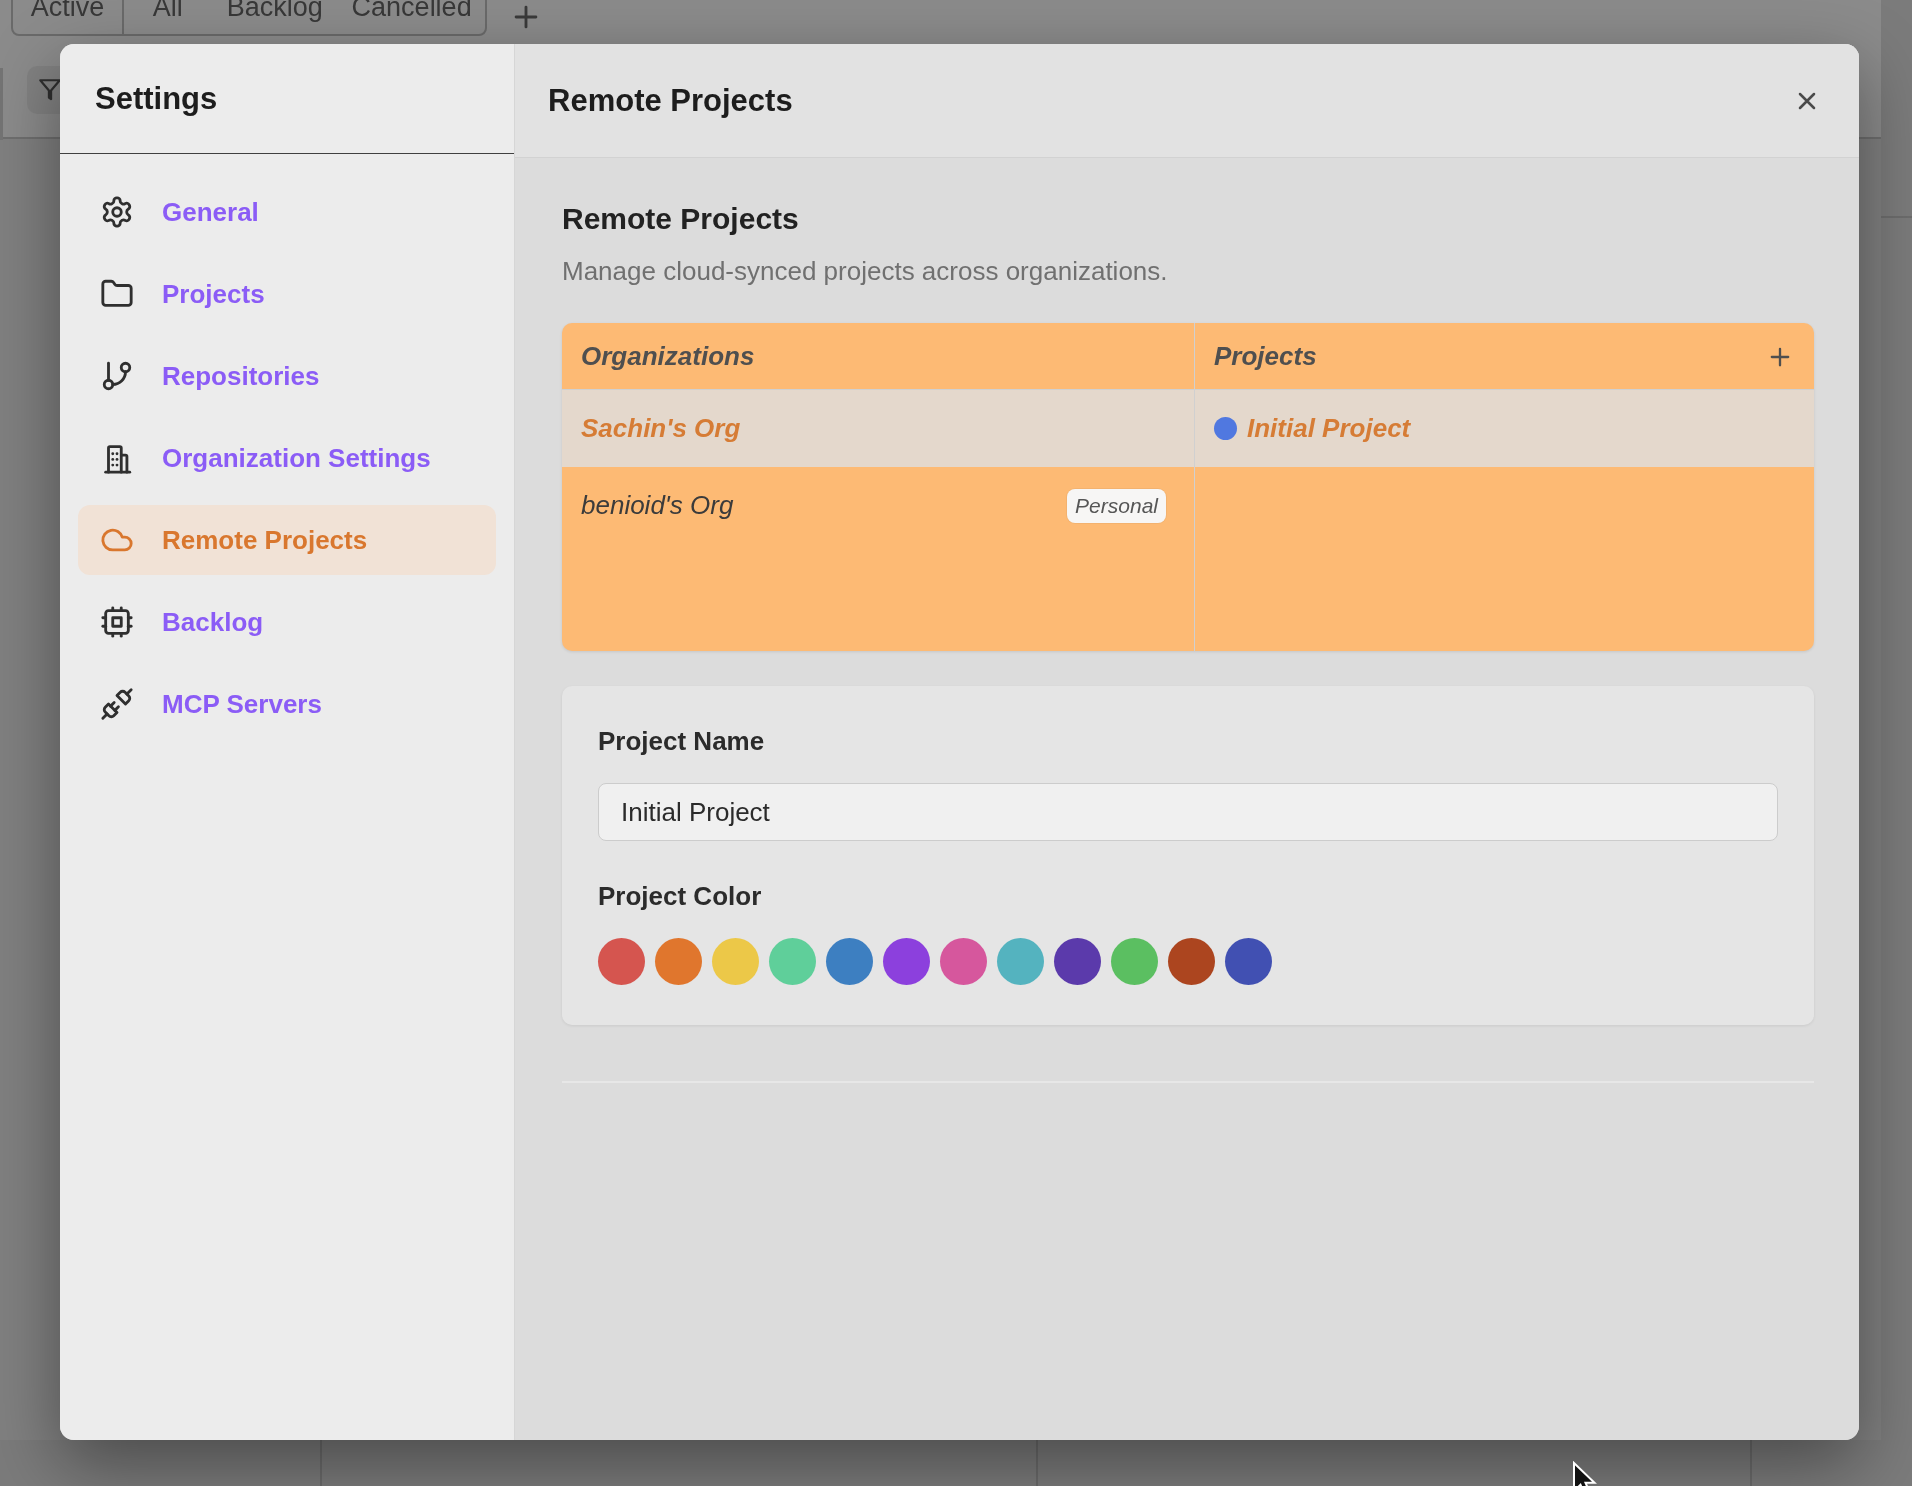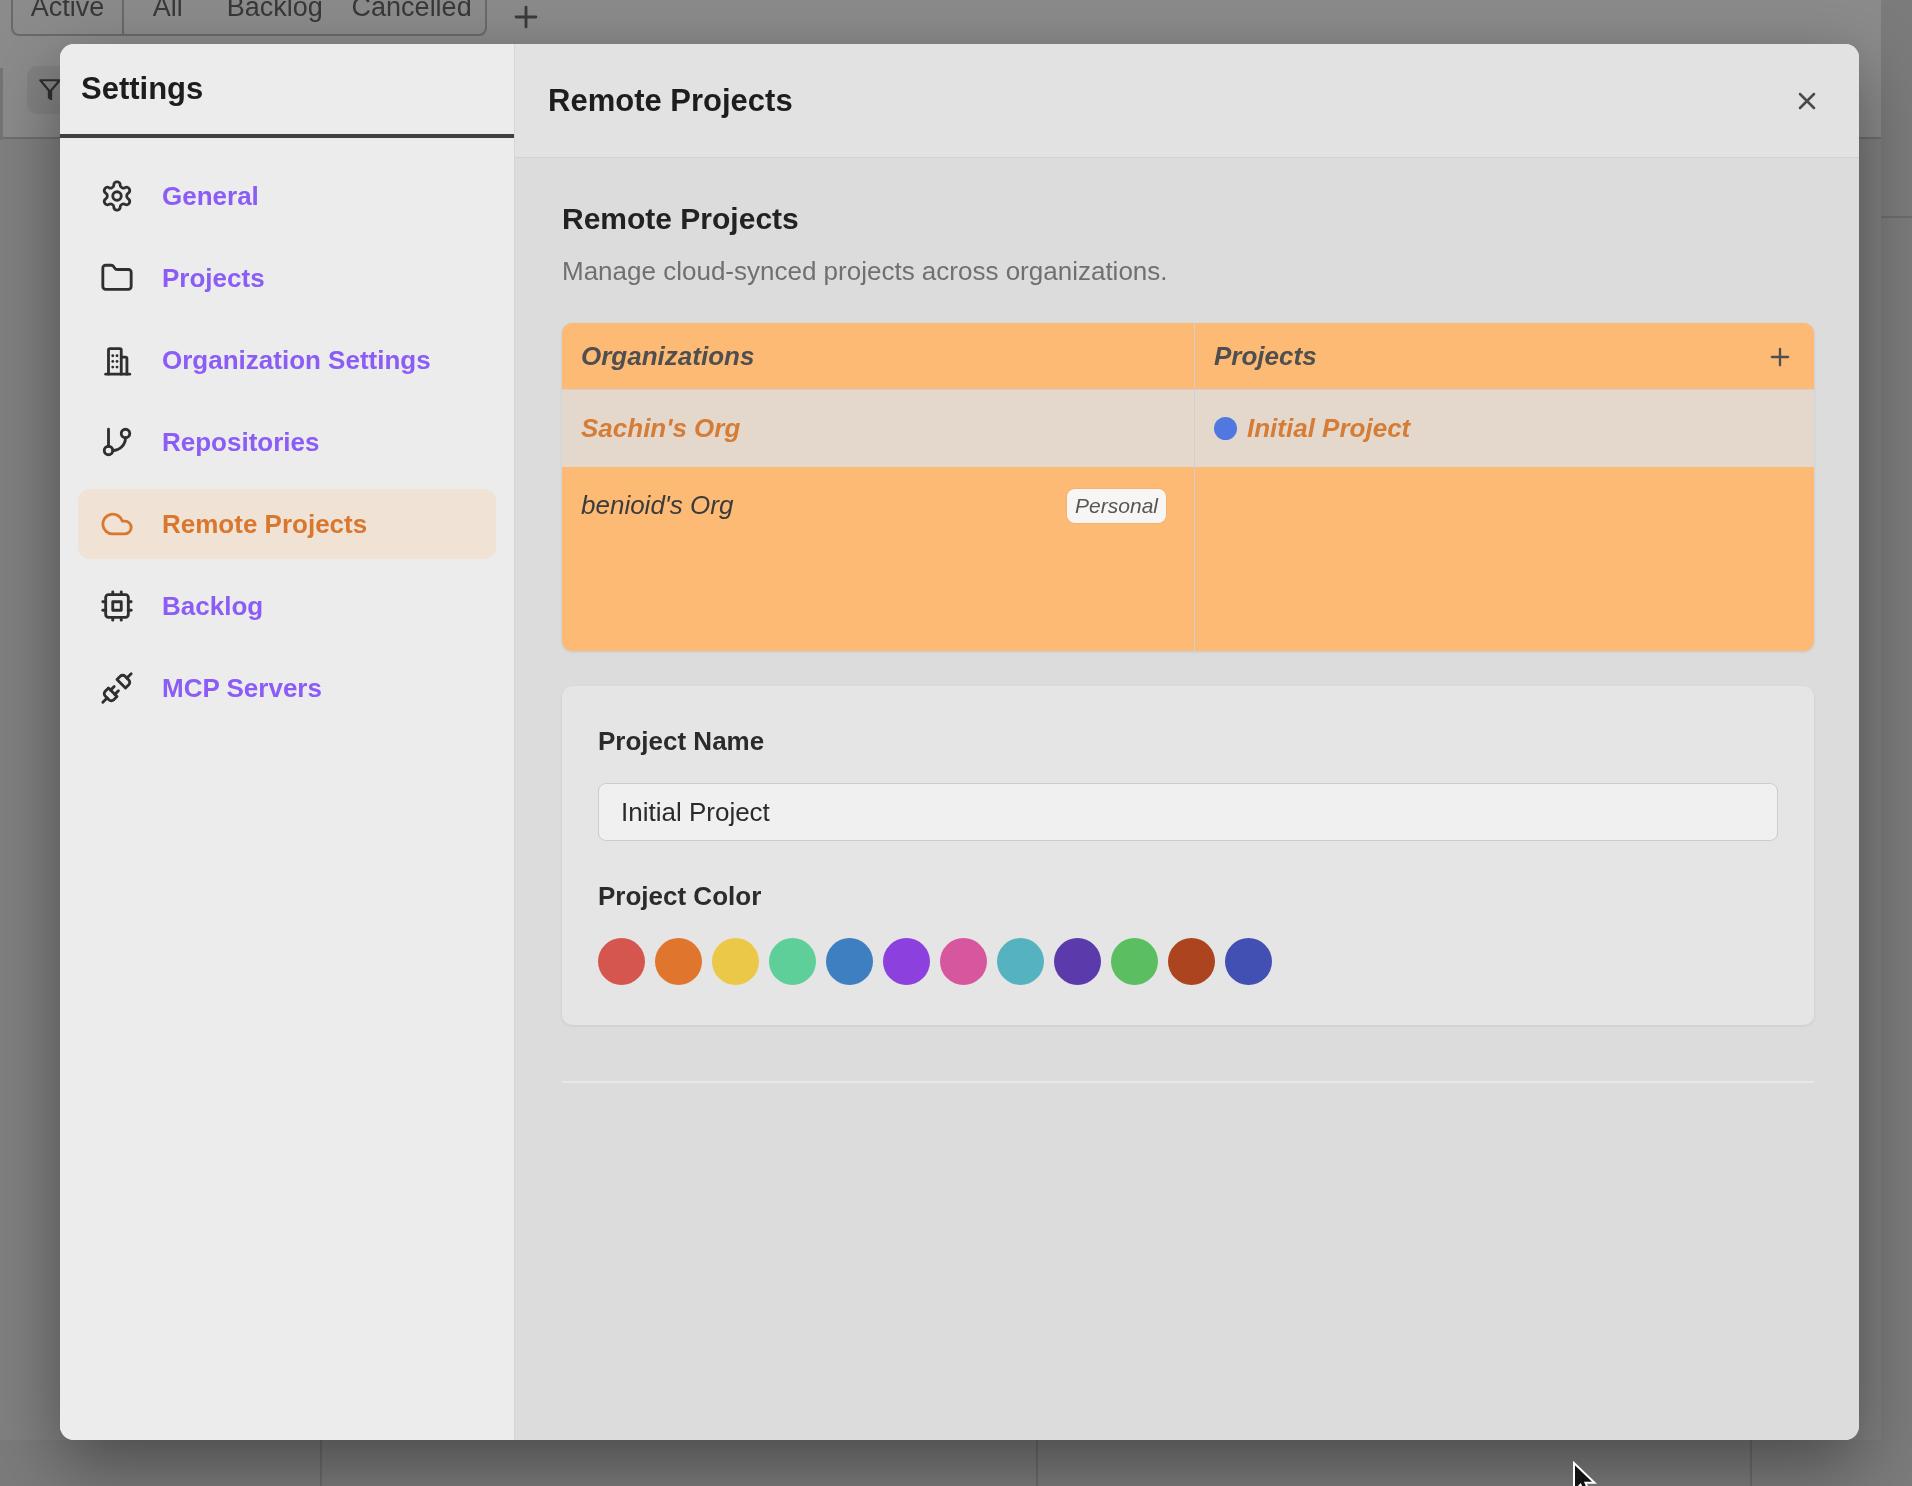--- a/index.html
+++ b/index.html
@@ -44,22 +44,22 @@
   
   .modal {
     position:absolute; left:60px; top:44px; width:1799px; height:1396px;
     border-radius:14px; overflow:hidden; display:flex;
     box-shadow:0 24px 70px rgba(0,0,0,0.40);
     background:#dcdcdc;
   }
 
   
   .sidebar { width:455px; background:#ececec; border-right:1px solid #d6d6d6; flex-shrink:0; }
-  .sidebar-header { height:94px; display:flex; align-items:center; padding-left:21px;
-                    border-bottom:4px solid #404040; }
+  .sidebar-header { height:110px; display:flex; align-items:center; padding-left:35px;
+                    border-bottom:1px solid #404040; }
   .sidebar-title { font-size:31px; font-weight:bold; color:#1d1d1d; }
   .nav { list-style:none; padding:23px 18px 0 18px; }
   .nav li {
     height:70px; margin-bottom:12px; border-radius:12px;
     display:flex; align-items:center; padding-left:22px;
     font-size:26px; font-weight:700; color:#8b5cf6; cursor:default;
   }
   .nav li .nav-icon { width:34px; height:34px; margin-right:28px; flex-shrink:0;
                       display:flex; align-items:center; justify-content:center; }
   .nav li svg { stroke:#2f2f2f; }
@@ -193,43 +193,43 @@
         <span class="nav-icon">
           <svg width="34" height="34" viewBox="0 0 24 24" fill="none" stroke-width="2" stroke-linecap="round" stroke-linejoin="round">
               <path d="M20 20a2 2 0 0 0 2-2V8a2 2 0 0 0-2-2h-7.9a2 2 0 0 1-1.69-.9L9.6 3.9A2 2 0 0 0 7.93 3H4a2 2 0 0 0-2 2v13a2 2 0 0 0 2 2Z"></path>
             </svg>
         </span>
         <span>Projects</span>
       </li>
       <li>
         <span class="nav-icon">
           <svg width="34" height="34" viewBox="0 0 24 24" fill="none" stroke-width="2" stroke-linecap="round" stroke-linejoin="round">
+              <line x1="6" x2="6" y1="3" y2="15"></line>
+              <circle cx="18" cy="6" r="3"></circle>
+              <circle cx="6" cy="18" r="3"></circle>
+              <path d="M18 9a9 9 0 0 1-9 9"></path>
+            </svg>
+        </span>
+        <span>Repositories</span>
+      </li>
+      <li>
+        <span class="nav-icon">
+          <svg width="34" height="34" viewBox="0 0 24 24" fill="none" stroke-width="2" stroke-linecap="round" stroke-linejoin="round">
               <path d="M6 22V5a1 1 0 0 1 1-1h7a1 1 0 0 1 1 1v17"></path>
               <path d="M15 10h3a1 1 0 0 1 1 1v11"></path>
               <path d="M4 22h17"></path>
               <path d="M9 9h.01"></path>
               <path d="M12 9h.01"></path>
               <path d="M9 13h.01"></path>
               <path d="M12 13h.01"></path>
               <path d="M9 17h.01"></path>
               <path d="M12 17h.01"></path>
             </svg>
         </span>
         <span>Organization Settings</span>
-      </li>
-      <li>
-        <span class="nav-icon">
-          <svg width="34" height="34" viewBox="0 0 24 24" fill="none" stroke-width="2" stroke-linecap="round" stroke-linejoin="round">
-              <line x1="6" x2="6" y1="3" y2="15"></line>
-              <circle cx="18" cy="6" r="3"></circle>
-              <circle cx="6" cy="18" r="3"></circle>
-              <path d="M18 9a9 9 0 0 1-9 9"></path>
-            </svg>
-        </span>
-        <span>Repositories</span>
       </li>
       <li class="selected">
         <span class="nav-icon">
           <svg width="34" height="34" viewBox="0 0 24 24" fill="none" stroke-width="2" stroke-linecap="round" stroke-linejoin="round">
               <path d="M17.5 19H9a7 7 0 1 1 6.71-9h1.79a4.5 4.5 0 1 1 0 9Z"></path>
             </svg>
         </span>
         <span>Remote Projects</span>
       </li>
       <li>

